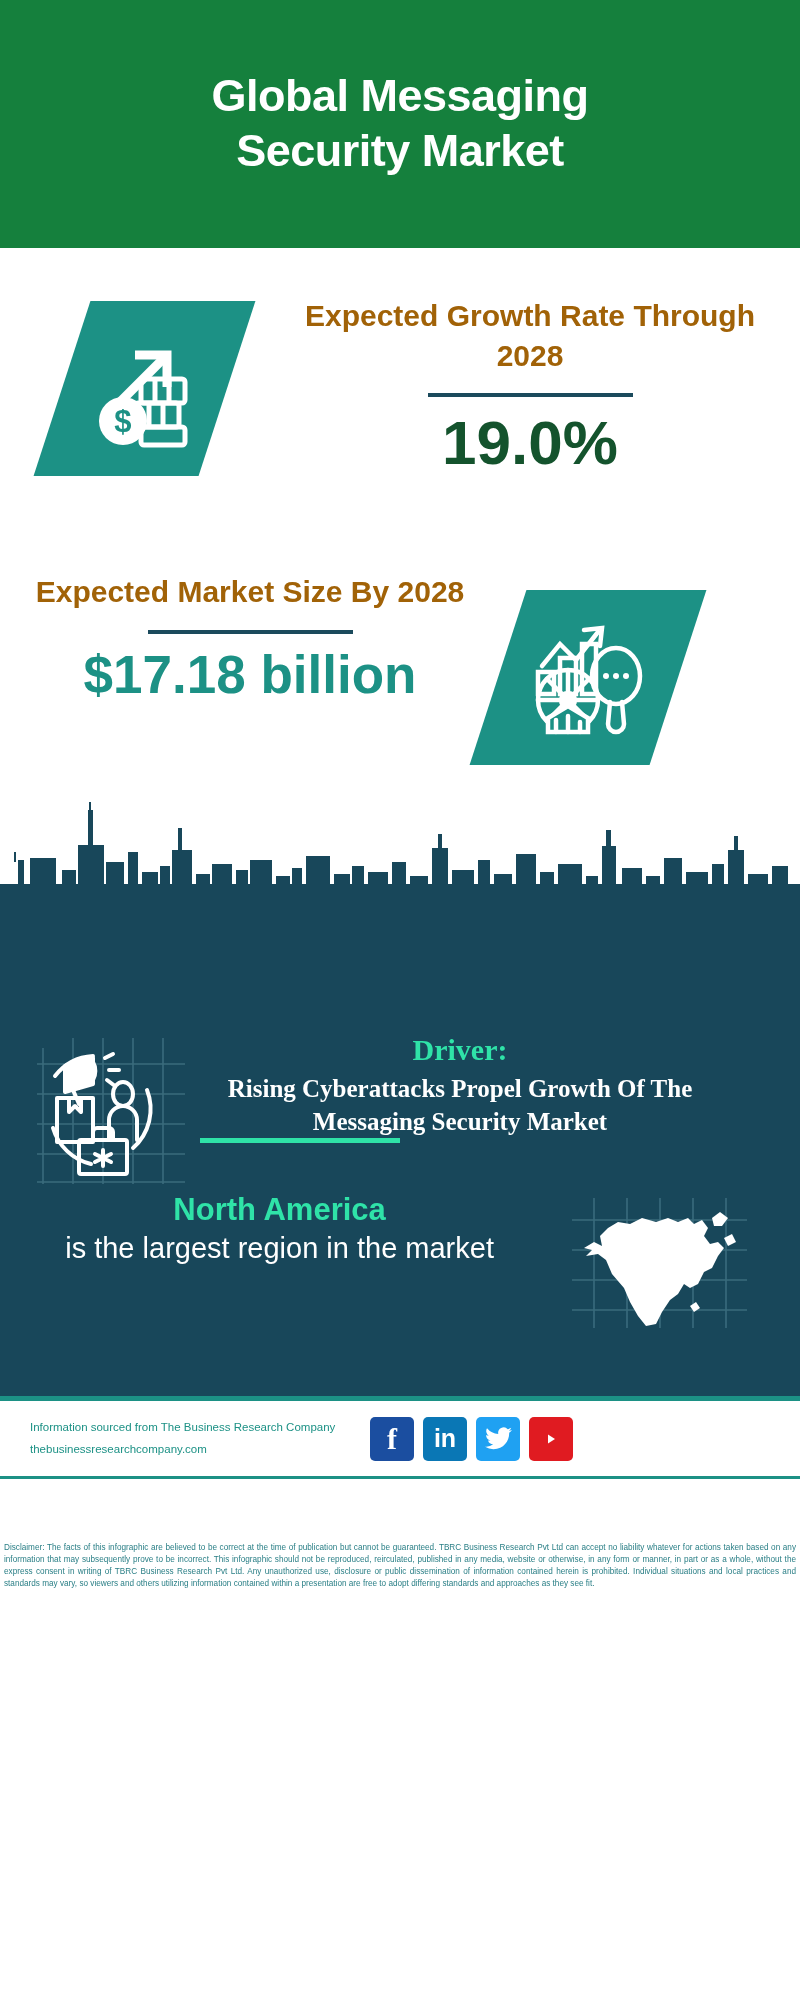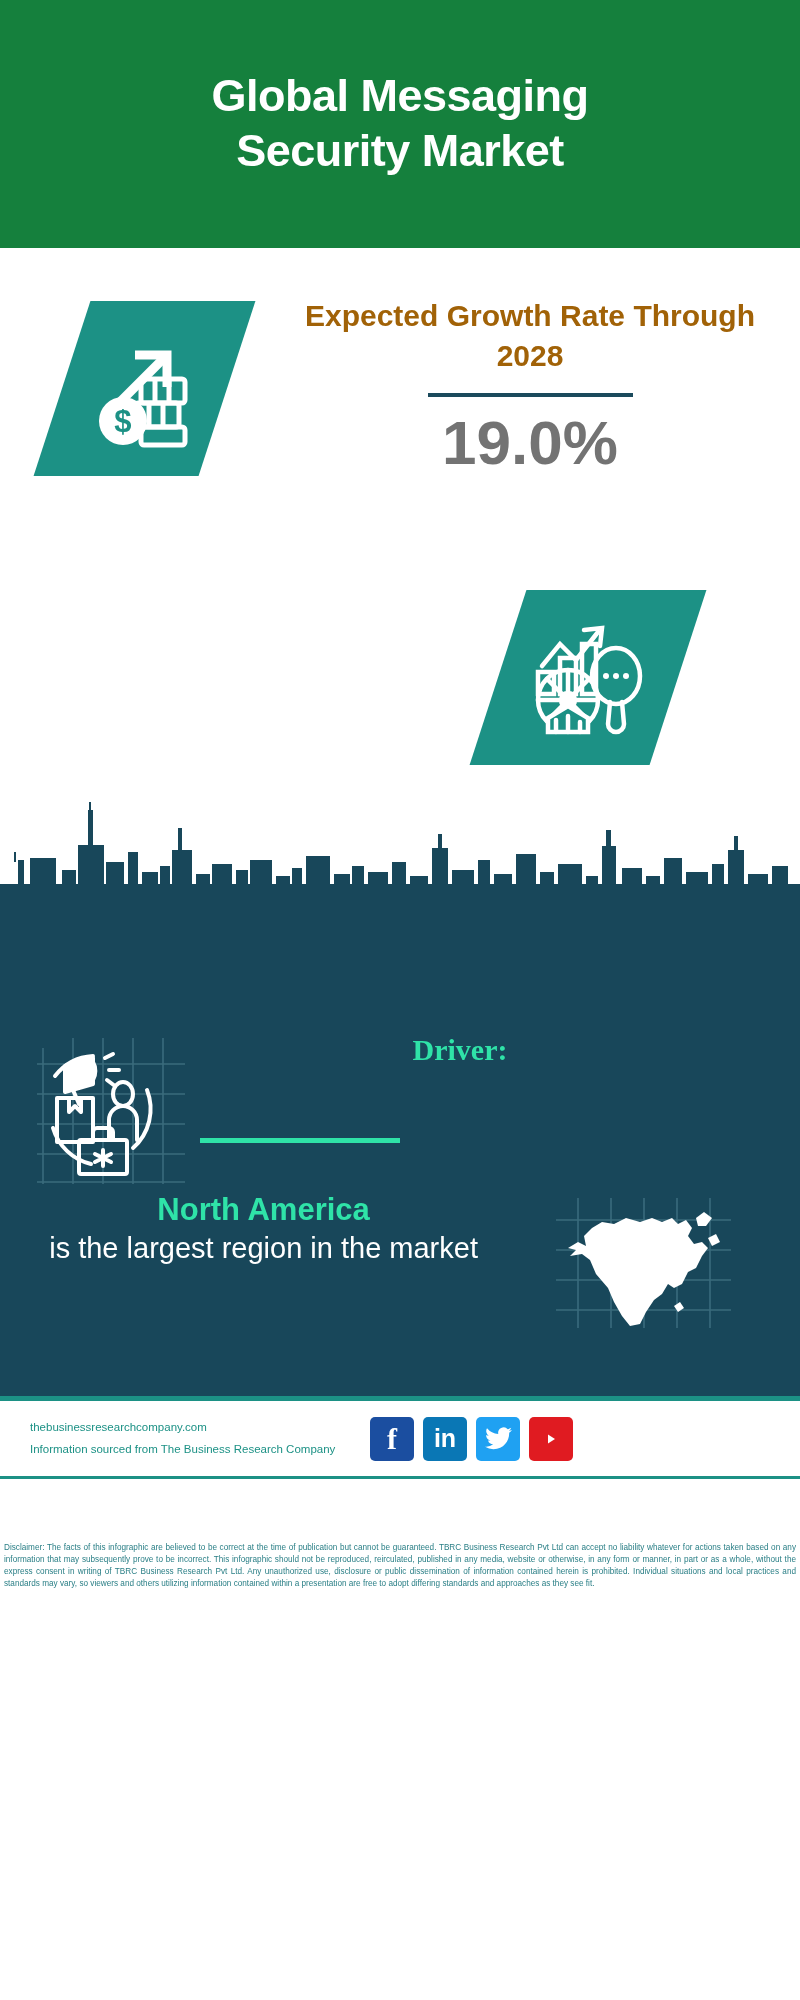--- a/index.html
+++ b/index.html
@@ -71,21 +71,21 @@
     font-size: 30px;
     font-weight: bold;
     line-height: 1.32;
   }
   .divider-dark {
     width: 205px; height: 4px;
     background: #1b4a5c;
     margin: 18px auto 0 auto;
   }
   .stat-value {
-    color: #737373;
+    color: #14532d;
     font-size: 62px;
     font-weight: bold;
     line-height: 1.1;
     margin-top: 12px;
   }
 
   
   .stat2 {
     position: absolute;
     left: 0; top: 560px;
@@ -156,21 +156,21 @@
   }
   .divider-mint {
     position: absolute;
     left: 200px; top: 1138px;
     width: 200px; height: 5px;
     background: #2fe3a8;
   }
 
   .region-row {
     position: absolute;
-    left: 0; top: 1190px;
+    left: 16px; top: 1190px;
     width: 780px; height: 160px;
     display: flex;
     align-items: flex-start;
   }
   .region-text {
     width: 520px;
     text-align: center;
     padding-left: 20px;
   }
   .region-heading {
@@ -279,20 +279,25 @@
       </div>
     </div>
     <div class="stat1-text">
       <div class="stat-label">Expected Growth Rate Through 2028</div>
       <div class="divider-dark"></div>
       <div class="stat-value">19.0%</div>
     </div>
   </div>
 
   <div class="stat2">
+    <div class="stat2-text">
+      <div class="stat-label">Expected Market Size By 2028</div>
+      <div class="divider-dark"></div>
+      <div class="stat2-value">$17.18 billion</div>
+    </div>
     <div class="para-icon icon2">
       <div class="para-inner">
         <svg width="128" height="128" viewBox="0 0 128 128" aria-hidden="true">
           <g fill="none" stroke="#ffffff" stroke-width="4.5" stroke-linecap="round">
             <path d="M18 52 L36 30 L52 46 L74 18"></path>
             <path d="M60 16 L78 14 L76 32"></path>
             <rect x="14" y="58" width="16" height="22"></rect>
             <rect x="36" y="44" width="16" height="36"></rect>
             <rect x="58" y="30" width="14" height="50"></rect>
             <circle cx="44" cy="86" r="30"></circle>
@@ -396,20 +401,21 @@
           <rect x="44" y="104" width="48" height="34" rx="2" fill="none"></rect>
           <path d="M58 104 L58 96 a4 4 0 0 1 4 -4 L74 92 a4 4 0 0 1 4 4 L78 104"></path>
           <path d="M68 114 L68 130 M60 118 L76 126 M76 118 L60 126"></path>
           <path d="M78 58 a10 12 0 1 1 20 0 a10 12 0 1 1 -20 0" fill="none"></path>
           <path d="M74 104 L74 84 a14 14 0 0 1 28 0 L102 104"></path>
         </g>
       </svg>
     </div>
     <div class="driver-text">
       <div class="driver-heading">Driver:</div>
+      <div class="driver-body">Rising Cyberattacks Propel Growth Of The Messaging Security Market</div>
     </div>
   </div>
 
   <div class="divider-mint"></div>
 
   <div class="region-row">
     <div class="region-text">
       <div class="region-heading">North America</div>
       <div class="region-body">is the largest region in the market</div>
     </div>
@@ -432,22 +438,22 @@
           <path d="M152 40 L160 36 L164 44 L156 48 Z"></path>
           <path d="M118 108 L124 104 L128 110 L122 114 Z"></path>
         </g>
       </svg>
     </div>
   </div>
 
   <div class="footer-accent"></div>
   <div class="footer">
     <div class="footer-source">
+      <div>Information sourced from The Business Research Company</div>
       <div>thebusinessresearchcompany.com</div>
-      <div>Information sourced from The Business Research Company</div>
     </div>
     <div class="footer-socials">
       <div class="social s-fb">
         <span>f</span>
       </div>
       <div class="social s-li">
         <span>in</span>
       </div>
       <div class="social s-tw">
         <svg width="27" height="23" viewBox="0 0 24 20" aria-hidden="true">

